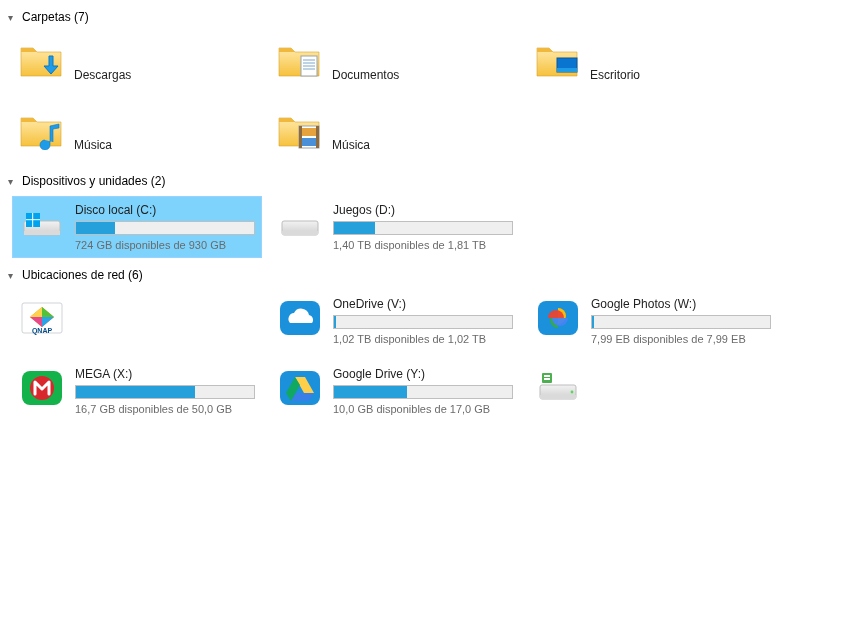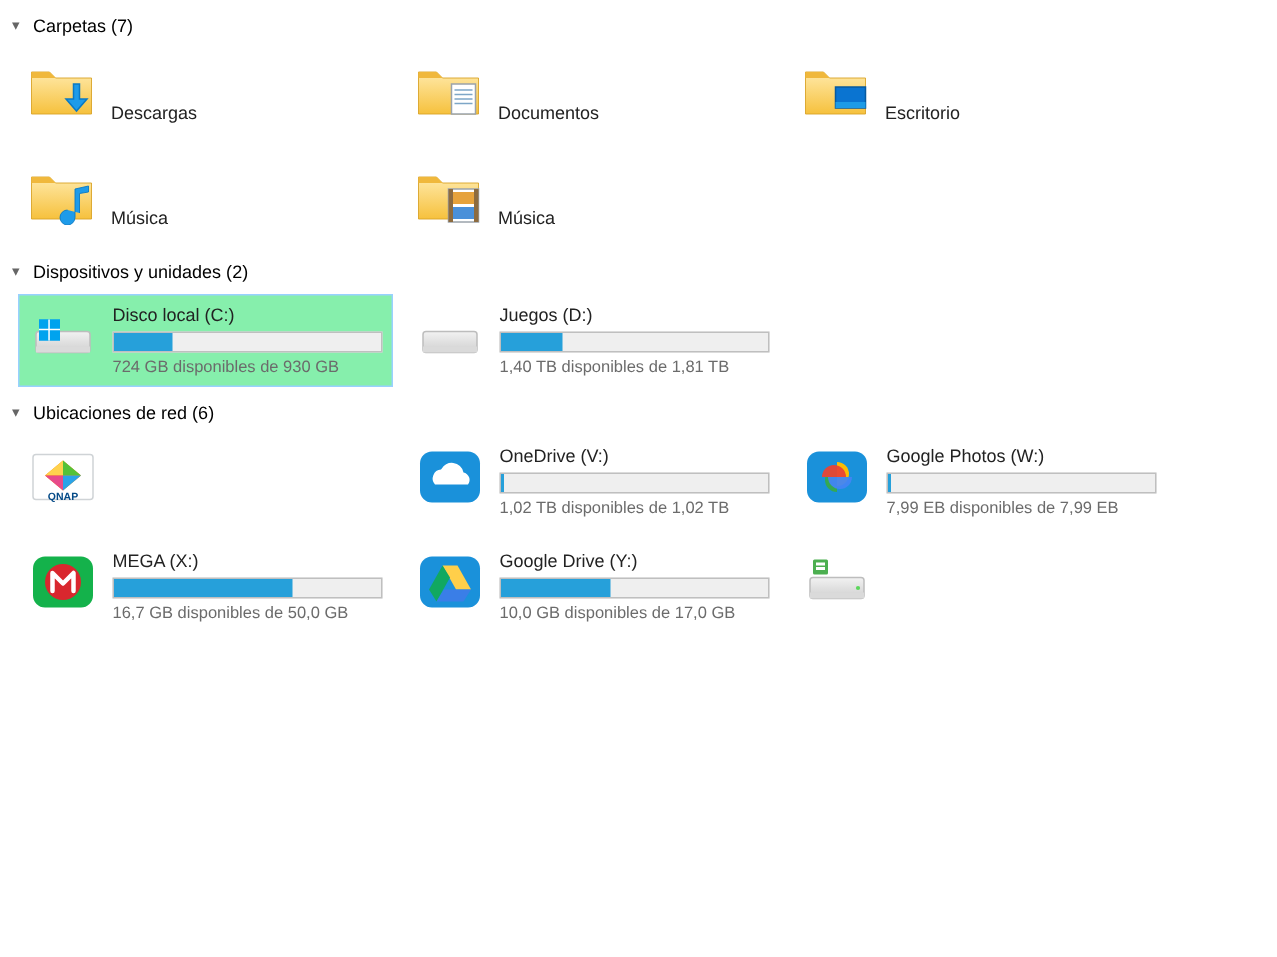--- a/index.html
+++ b/index.html
@@ -5,21 +5,21 @@
   * { box-sizing: border-box; margin: 0; padding: 0; }
   body { font-family: "Segoe UI", Tahoma, sans-serif; font-size: 12px; color: #222; background: #fff; width: 851px; padding: 6px 8px; }
   .section-header { display: flex; align-items: center; gap: 4px; margin: 4px 0 6px 0; cursor: pointer; }
   .section-header .chev { width: 10px; display: inline-block; color: #666; font-size: 10px; }
   .section-header .title { color: #000000; }
   .grid { display: flex; flex-wrap: wrap; }
   .folder-item { width: 250px; display: flex; align-items: flex-end; gap: 10px; padding: 6px 6px 6px 6px; margin: 4px 4px 12px 4px; cursor: pointer; }
   .folder-item .icon-wrap { width: 46px; height: 42px; display: flex; align-items: center; justify-content: center; }
   .folder-item .label { font-size: 12px; }
   .drive-item { width: 250px; display: flex; align-items: flex-start; gap: 10px; padding: 6px; margin: 2px 4px 6px 4px; cursor: pointer; border: 1px solid transparent; }
-  .drive-item.selected { background: #86efac; border: 1px solid #99d1ff; }
+  .drive-item.selected { background: #7dd3fc; border: 1px solid #99d1ff; }
   .drive-item .icon-wrap { width: 46px; height: 42px; display: flex; align-items: center; justify-content: center; }
   .drive-item .meta { flex: 1; display: flex; flex-direction: column; gap: 4px; min-width: 0; }
   .drive-item .name { font-size: 12px; white-space: nowrap; overflow: hidden; text-overflow: ellipsis; }
   .drive-item .bar { width: 100%; height: 14px; border: 1px solid #bfbfbf; background: #efefef; position: relative; }
   .drive-item .bar .fill { position: absolute; left: 0; top: 0; bottom: 0; background: #26a0da; }
   .drive-item .sub { font-size: 11px; color: #6b6b6b; white-space: nowrap; overflow: hidden; text-overflow: ellipsis; }
   .net-nb .icon-wrap { width: 46px; height: 42px; }
   svg { display: block; }
 </style>
 </head>

